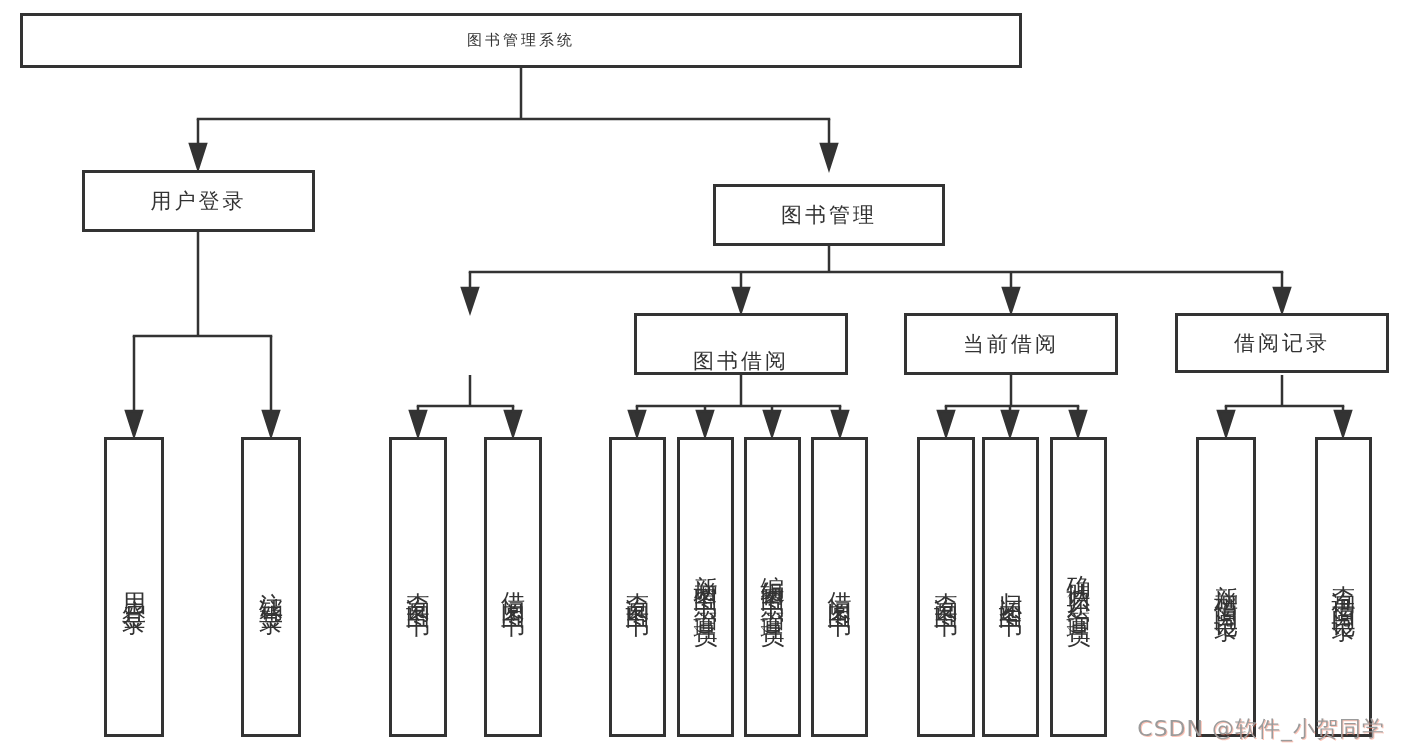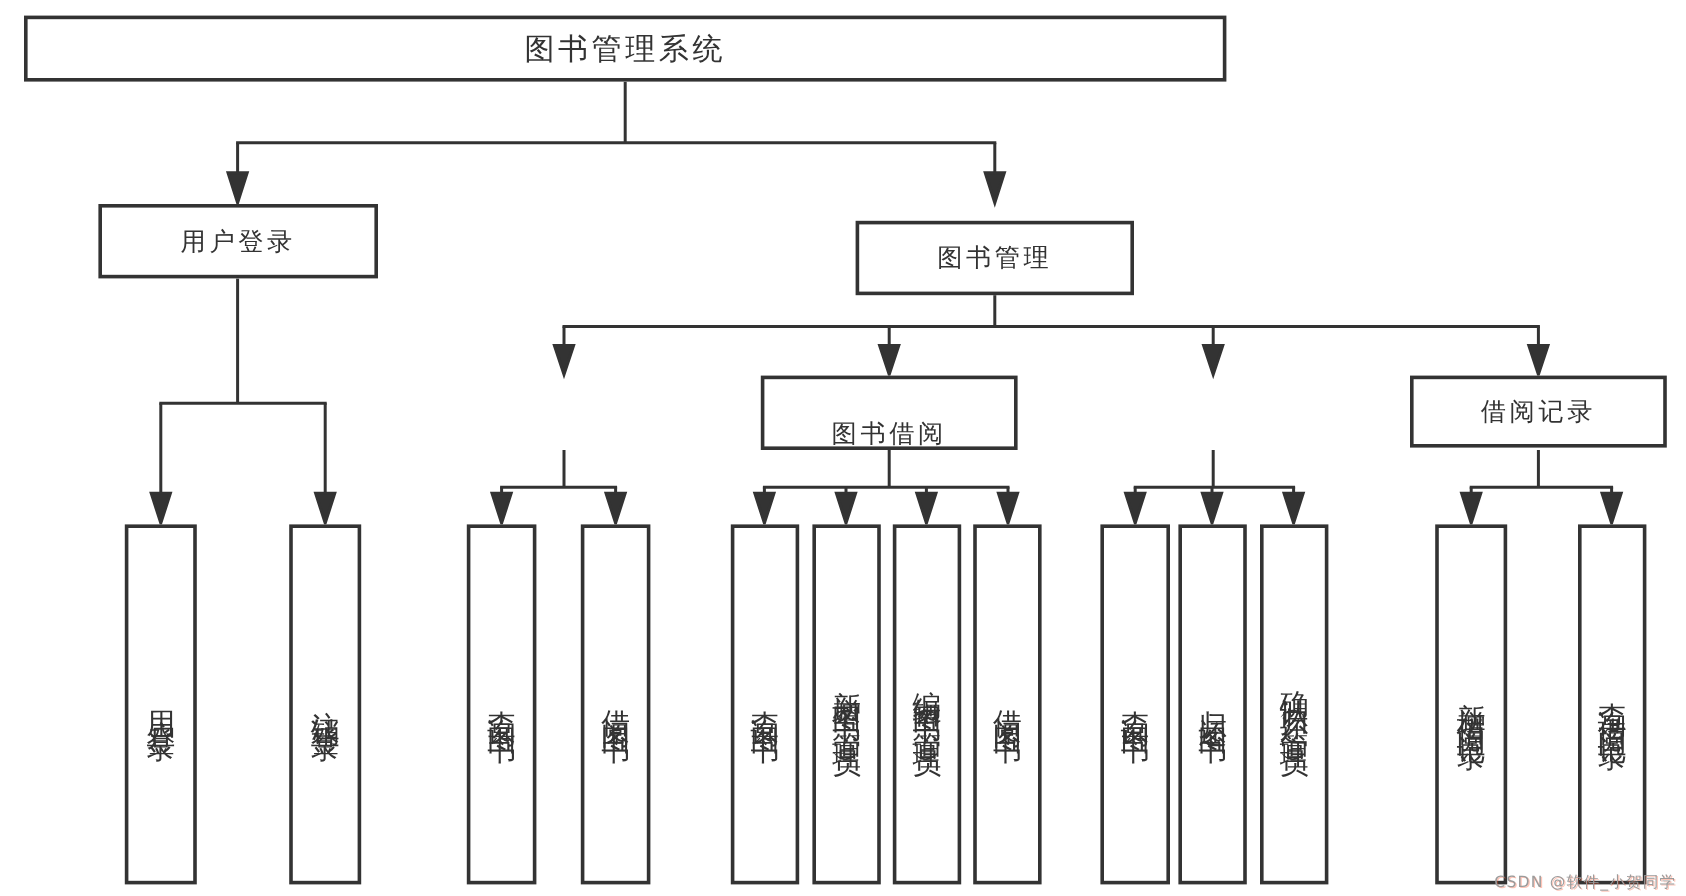--- a/index.html
+++ b/index.html
@@ -33,35 +33,35 @@
     justify-content: center;
     text-align: center;
     color: #333333;
   }
   .hbox {
     font-size: 21px;
     letter-spacing: 3px;
     line-height: 1;
   }
   .root-box {
-    font-size: 25px;
+    font-size: 15px;
     letter-spacing: 3px;
   }
   .vbox {
     writing-mode: vertical-rl;
     text-orientation: mixed;
     font-size: 24px;
     letter-spacing: 7px;
     line-height: 1;
   }
   .watermark {
     position: absolute;
-    right: 8px;
+    right: 20px;
     bottom: 3px;
-    font-size: 13px;
+    font-size: 22px;
     letter-spacing: 1px;
     color: #9b9b9b;
     text-shadow: 1px 1px 0 rgba(252, 85, 49, 0.35);
     white-space: nowrap;
   }
 </style>
 </head>
 <body>
 
 <div class="diagram">
@@ -151,20 +151,23 @@
   <div class="box hbox" style="left:82px; top:170px; width:233px; height:62px;">
     <span>用户登录</span>
   </div>
   <div class="box hbox" style="left:713px; top:184px; width:232px; height:62px;">
     <span>图书管理</span>
   </div>
 
   <div class="box hbox" style="left:634px; top:313px; width:214px; height:62px;align-items:flex-end;">
     <span>图书借阅</span>
   </div>
+  <div class="box hbox" style="left:904px; top:313px; width:214px; height:62px;">
+    <span>当前借阅</span>
+  </div>
   <div class="box hbox" style="left:1175px; top:313px; width:214px; height:60px;">
     <span>借阅记录</span>
   </div>
 
   <div class="box vbox" style="left:104px; top:437px; width:60px; height:300px;">
     <span>用户登录</span>
   </div>
   <div class="box vbox" style="left:241px; top:437px; width:60px; height:300px;">
     <span>注销登录</span>
   </div>

